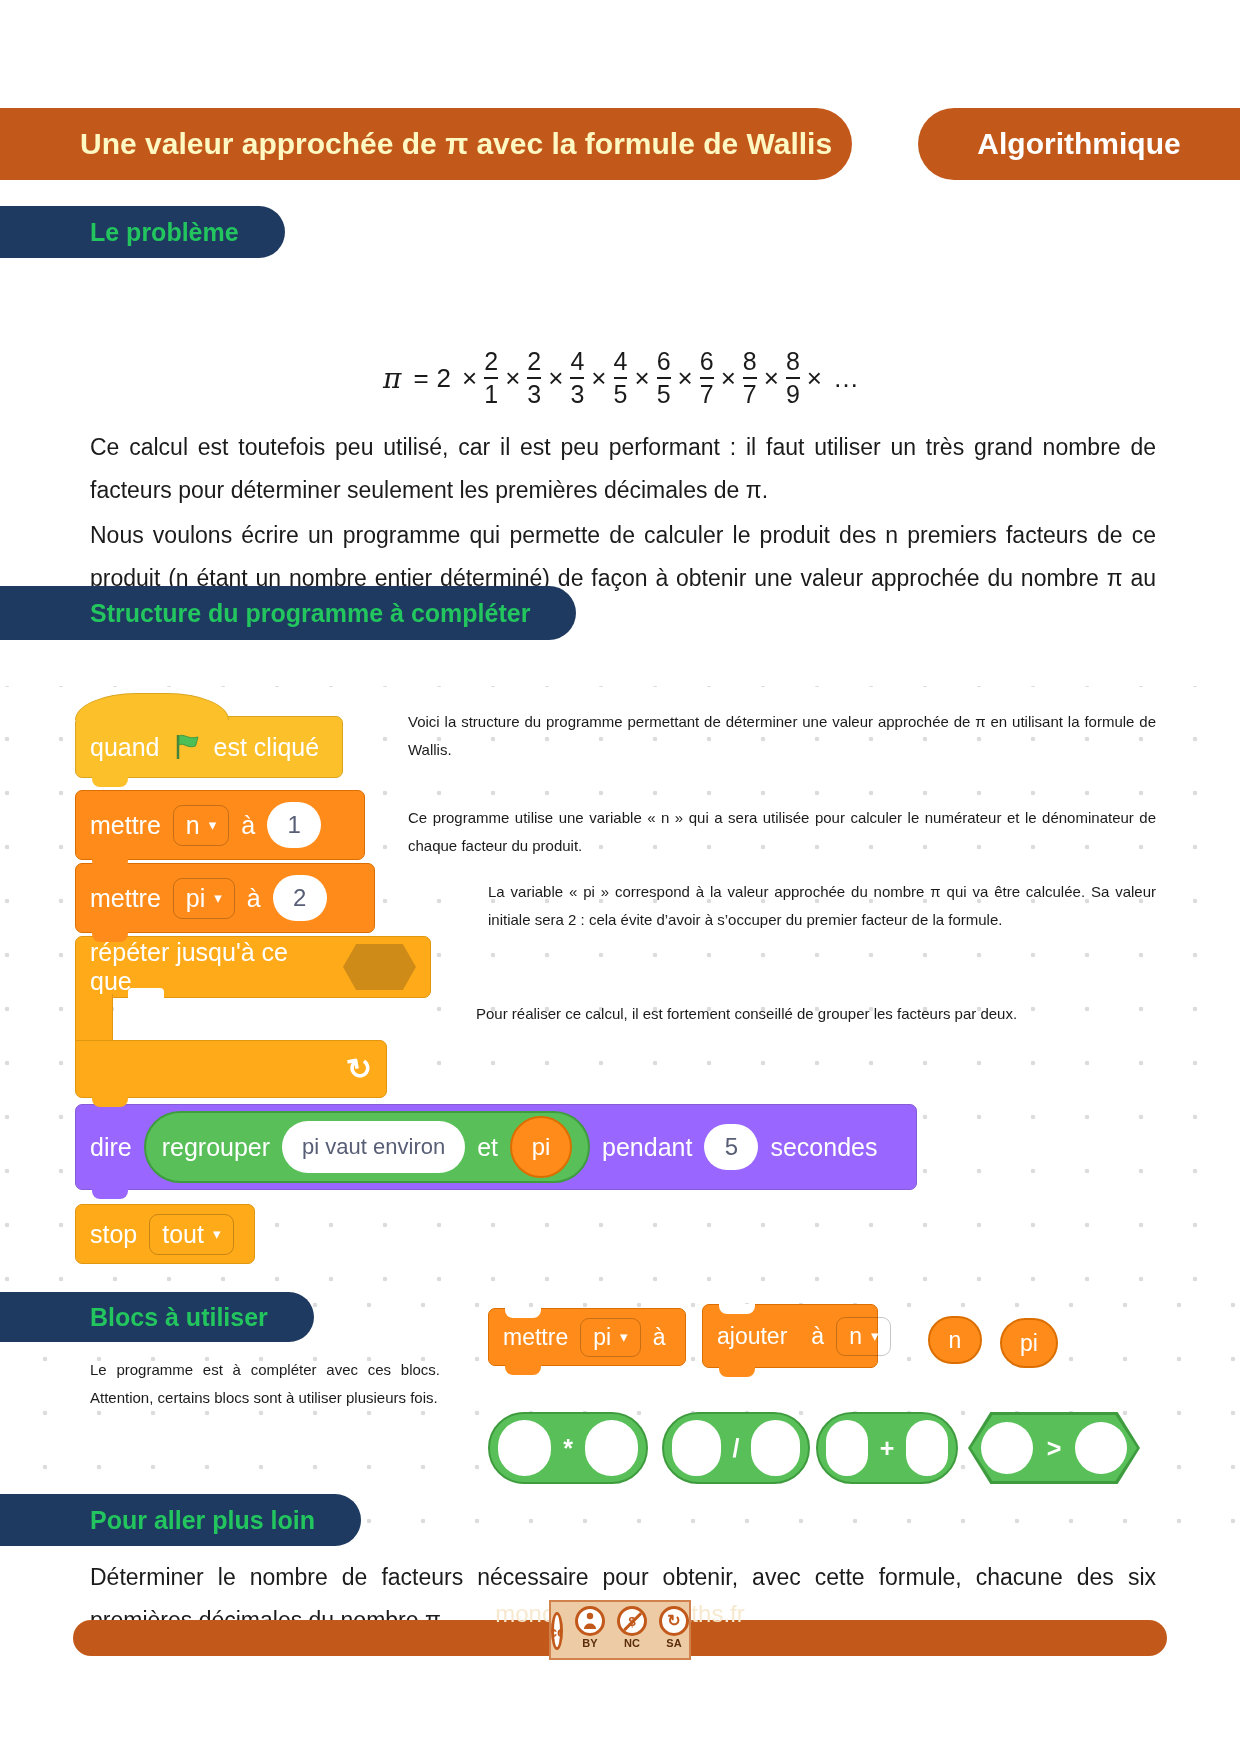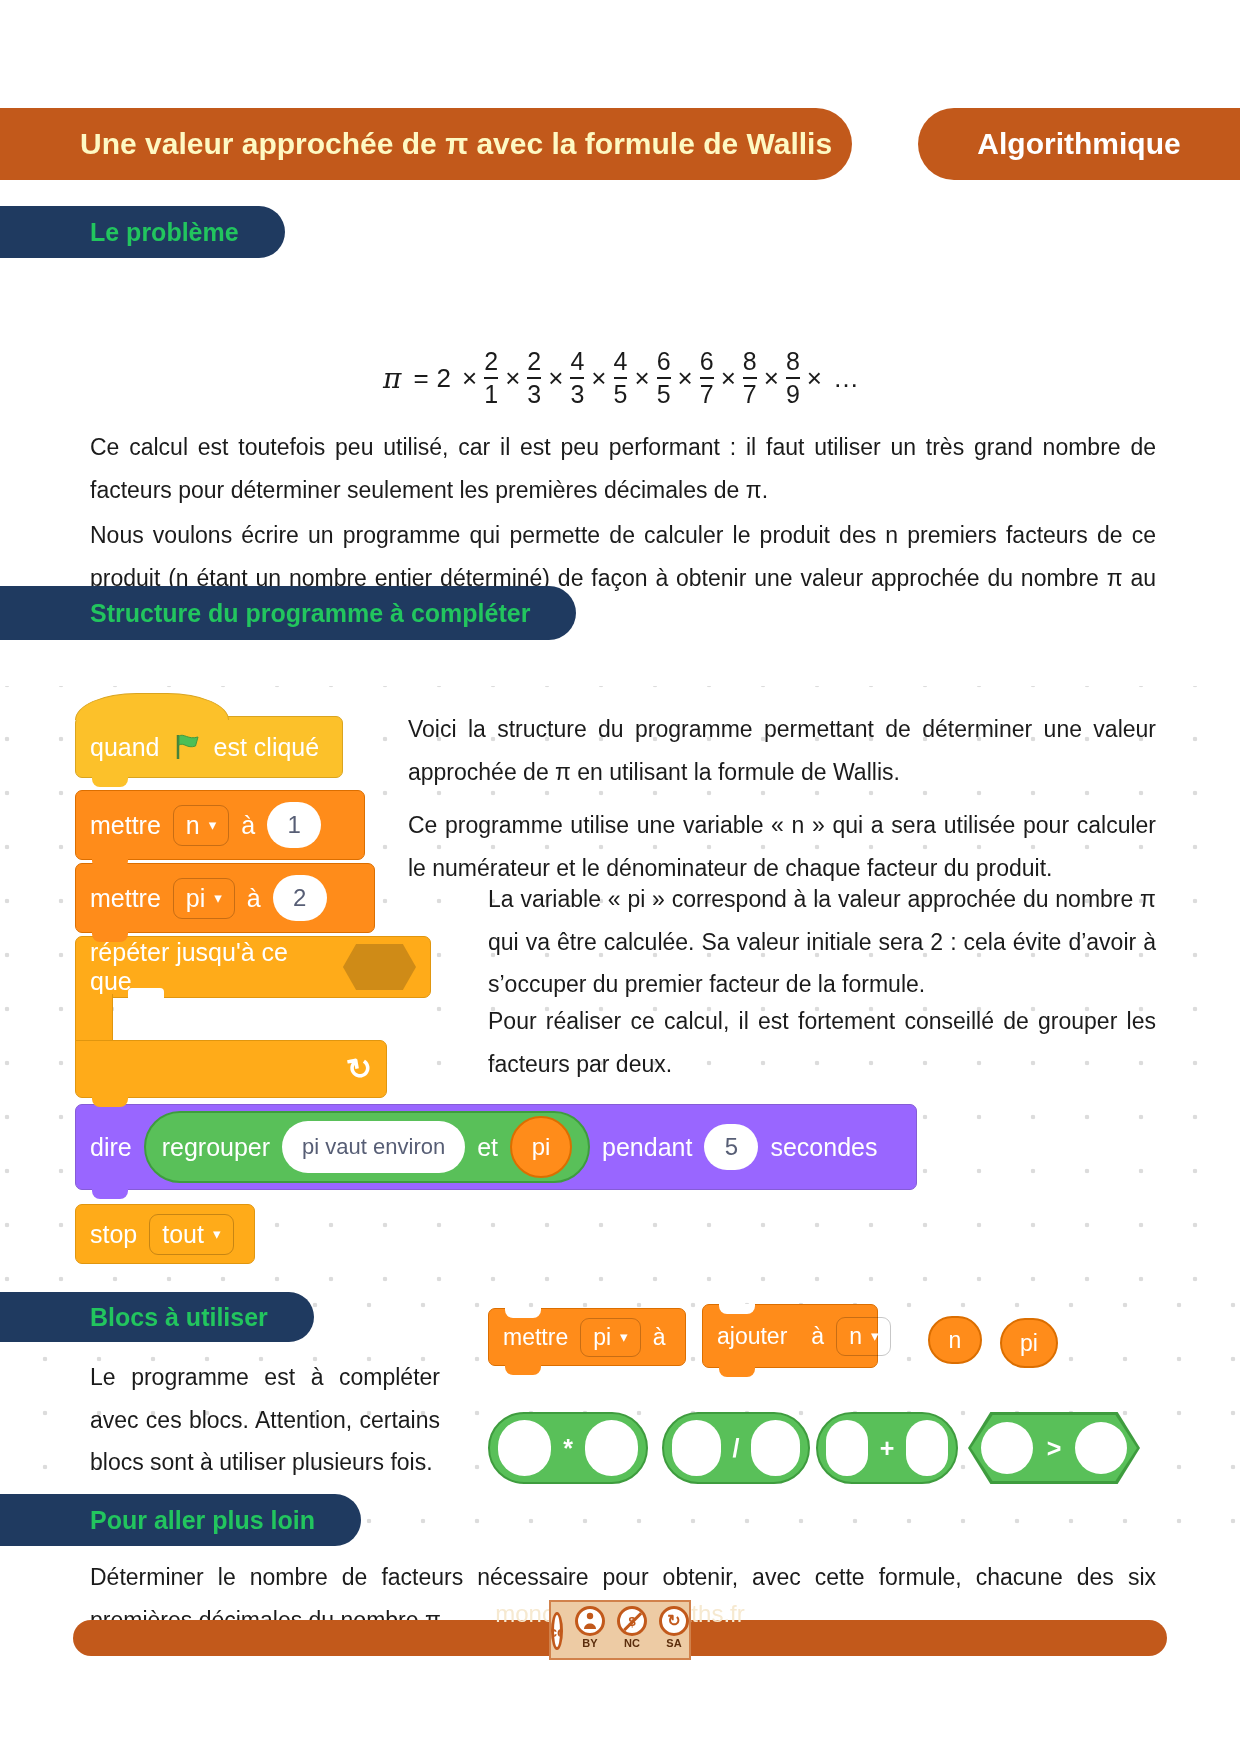--- a/index.html
+++ b/index.html
@@ -78,21 +78,21 @@
   .loop{font-size:30px;font-weight:bold;line-height:1;transform:rotate(-10deg);}
 
   
   .join{background:#59C059;border:2px solid #3E9C3E;border-radius:999px;height:72px;
         display:inline-flex;align-items:center;gap:12px;padding:0 16px;box-sizing:border-box;}
   .join .oval{height:52px;font-size:22px;padding:0 20px;}
   .pi-bubble{width:62px;height:62px;border-radius:50%;background:#FF8C1A;border:2px solid #DB6E00;
              display:inline-flex;align-items:center;justify-content:center;color:#fff;font-size:24px;box-sizing:border-box;}
 
   
-  .ws-para{position:absolute;margin:0;font-size:23px;line-height:1.85;text-align:justify;}
+  .ws-para{position:absolute;margin:0;font-size:15px;line-height:1.85;text-align:justify;}
 
   
   .pal-oval{position:absolute;background:#FF8C1A;border:2px solid #DB6E00;border-radius:999px;
             color:#fff;font-size:23px;display:flex;align-items:center;justify-content:center;box-sizing:border-box;}
   .slot{background:#fff;border-radius:999px;width:56px;height:48px;display:inline-block;}
   .slot-round{background:#fff;border-radius:50%;width:52px;height:50px;display:inline-block;}
   .gop{position:absolute;height:72px;background:#59C059;border:2px solid #3E9C3E;border-radius:999px;
        display:flex;align-items:center;justify-content:center;gap:12px;padding:0 8px;box-sizing:border-box;
        color:#fff;font-weight:bold;font-size:25px;}
   .gslot{width:56px;height:56px;background:#fff;border-radius:999px;}
@@ -265,21 +265,21 @@
       <span>stop</span>
       <span class="dd">
           <span>tout</span>
           <span class="caret">▾</span>
         </span>
     </div>
 
     <p class="ws-para" style="left:408px;top:22px;width:748px;">Voici la structure du programme permettant de déterminer une valeur approchée de π en utilisant la formule de Wallis.</p>
     <p class="ws-para" style="left:408px;top:118px;width:748px;">Ce programme utilise une variable « n » qui a sera utilisée pour calculer le numérateur et le dénominateur de chaque facteur du produit.</p>
     <p class="ws-para" style="left:488px;top:192px;width:668px;">La variable « pi » correspond à la valeur approchée du nombre π qui va être calculée. Sa valeur initiale sera 2 : cela évite d’avoir à s’occuper du premier facteur de la formule.</p>
-    <p class="ws-para" style="left:488px;top:314px;width:668px;">Pour réaliser ce calcul, il est fortement conseillé de grouper les facteurs par deux.</p>
+    <p class="ws-para" style="left:476px;top:314px;width:668px;">Pour réaliser ce calcul, il est fortement conseillé de grouper les facteurs par deux.</p>
   </div>
 
   <div class="blocs-section">
     <div class="banner" style="position:absolute;top:0;height:50px;">
       <span>Blocs à utiliser</span>
     </div>
     <p class="ws-para" style="left:90px;top:64px;width:350px;">Le programme est à compléter avec ces blocs. Attention, certains blocs sont à utiliser plusieurs fois.</p>
 
     <div class="blk c-var" style="left:488px;top:16px;width:198px;height:58px;font-size:23px;">
       <span class="notch"></span>

